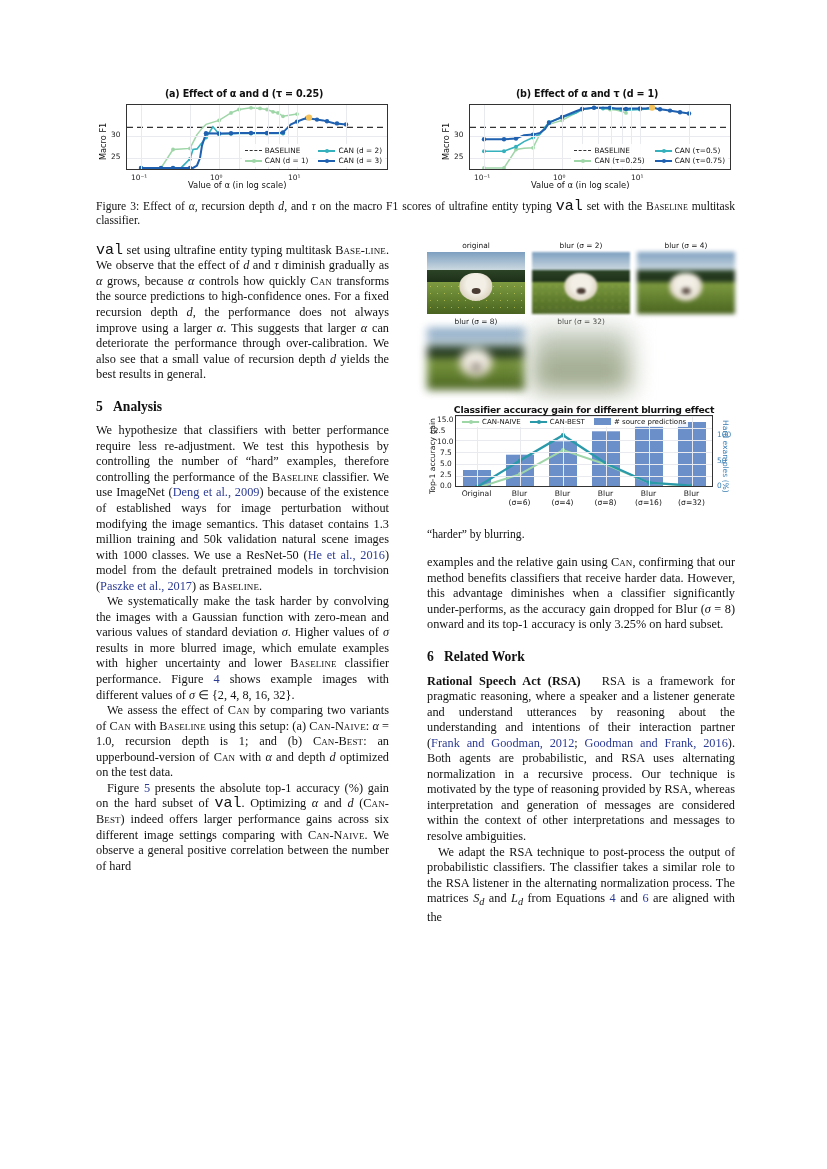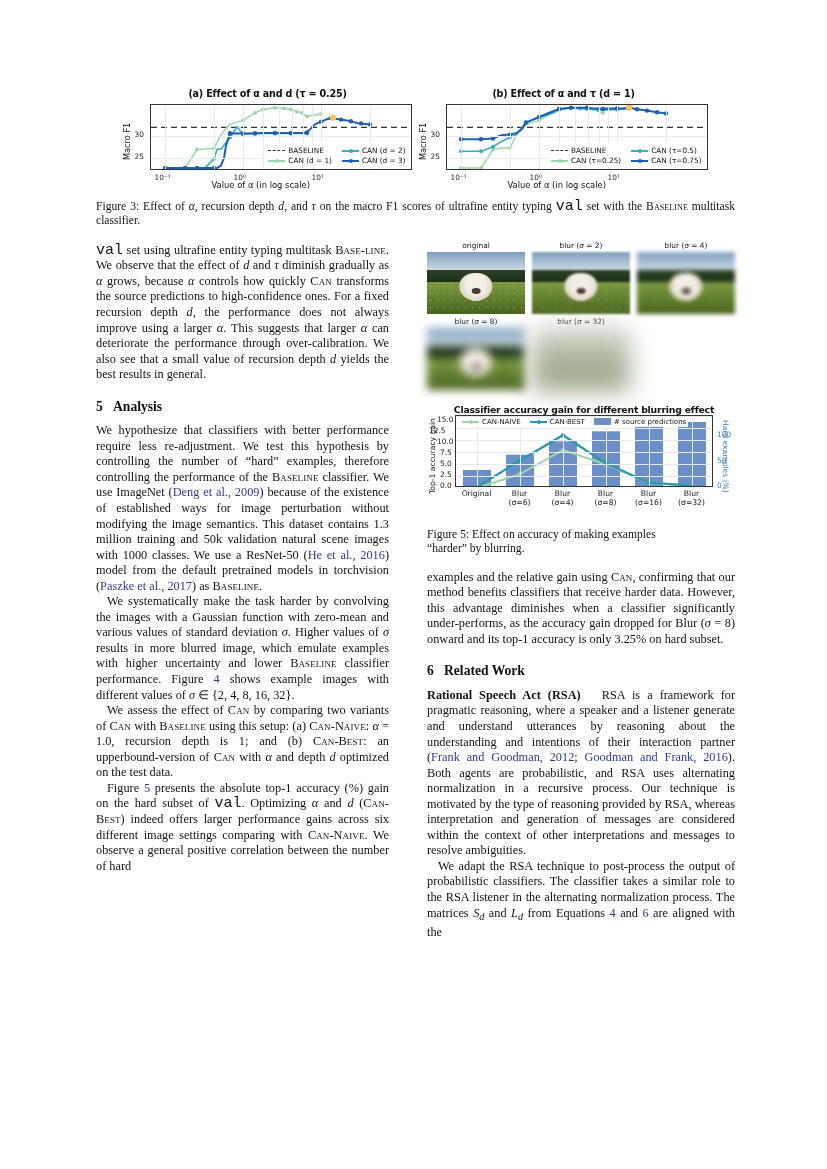--- a/index.html
+++ b/index.html
@@ -32,21 +32,21 @@
   }
   h2.sec .num{display:inline-block;width:17px;}
   .caption{
     font-size:11.6px;line-height:14.4px;text-align:justify;
   }
   .fig-caption-center{font-size:11.6px;line-height:14.4px;text-align:center;}
 
   
   .fig3{
     width:100%;
-    display:flex;justify-content:center;align-items:flex-start;
+    display:flex;justify-content:space-between;align-items:flex-start;
     margin:0 0 12px 0;
   }
   .fig3 .panel{position:relative;}
 
   
   .cols{display:flex;gap:38px;align-items:flex-start;}
   .col{width:308px;}
 
   
   .chart{position:relative;font-family:"DejaVu Sans",sans-serif;}
@@ -525,21 +525,20 @@
             </div>
             <div>
               <div>Blur</div>
               <div>(σ=32)</div>
             </div>
           </div>
         </div>
       </div>
 
       <div class="caption" style="margin-top:16px;">
-        <div>Figure 5:  Effect on accuracy of making examples</div>
         <div style="text-align:left;">“harder” by blurring.</div>
       </div>
 
       <div class="body-text" style="margin-top:13px;">
         <p><span>examples and the relative gain using </span><span class="sc">Can</span><span>, confirming that our method benefits classifiers that receive harder data. However, this advantage diminishes when a classifier significantly under-performs, as the accuracy gain dropped for Blur (</span><span class="mathit">σ</span><span> = 8) onward and its top-1 accuracy is only 3.25% on hard subset.</span></p>
 
         <h2 class="sec"><span class="num">6</span><span>Related Work</span></h2>
 
         <p style="text-indent:0;"><b>Rational Speech Act (RSA)</b>&nbsp;&nbsp;&nbsp;<span>RSA is a framework for pragmatic reasoning, where a speaker and a listener generate and understand utterances by reasoning about the understanding and intentions of their interaction partner (</span><span class="cite">Frank and Goodman, 2012</span><span>; </span><span class="cite">Goodman and Frank, 2016</span><span>). Both agents are probabilistic, and RSA uses alternating normalization in a recursive process. Our technique is motivated by the type of reasoning provided by RSA, whereas interpretation and generation of messages are considered within the context of other interpretations and messages to resolve ambiguities.</span></p>
 

